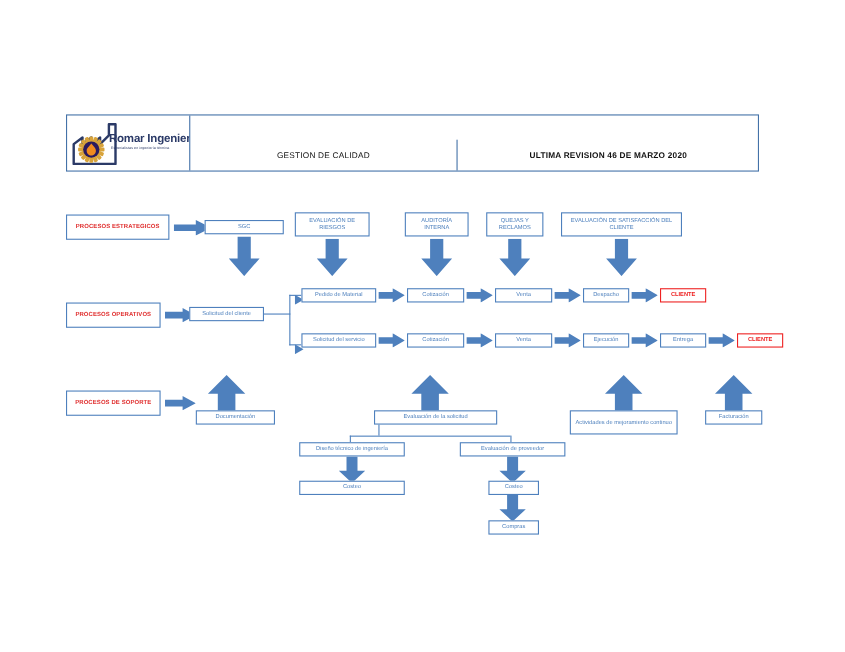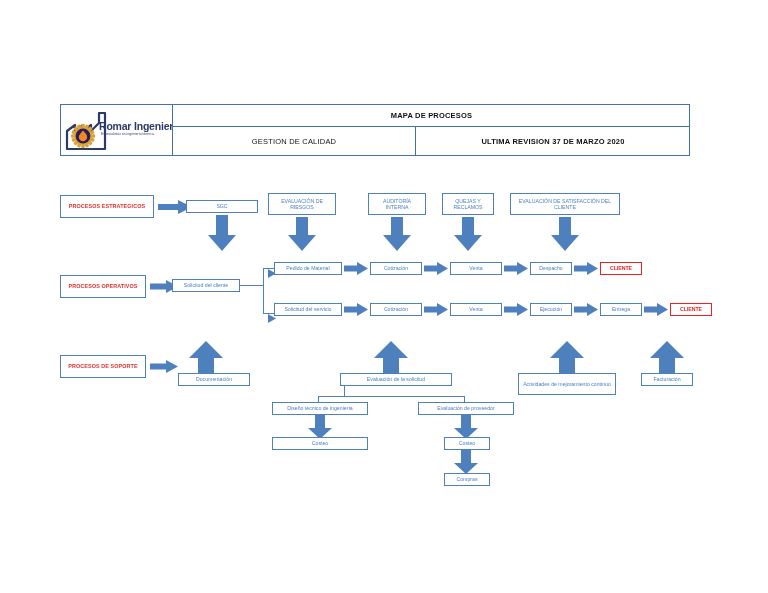--- a/index.html
+++ b/index.html
@@ -124,23 +124,22 @@
             <circle cx="0" cy="0" r="8.4" fill="#d8a33a"></circle>
             <circle cx="0" cy="0" r="7.4" fill="#2b1a5e"></circle>
             <path d="M0,-5.6 C2.6,-2.6 4.2,-1.4 4.2,1 C4.2,3.5 2.2,5.3 0,5.3 C-2.2,5.3 -4.2,3.5 -4.2,1 C-4.2,-1.3 -2.4,-2.3 0,-5.6 Z" fill="#f08a1e"></path>
           </g>
         </svg>
         <div class="logo-name">Romar Ingeniería</div>
         <div class="logo-tag">Especialistas en ingeniería térmica.</div>
       </div>
     </div>
 
-    <div class="hdr-top">MAPA DE PROCESOS</div>
     <div class="hdr-bl">GESTION DE CALIDAD</div>
-    <div class="hdr-br">ULTIMA REVISION 37 DE MARZO 2020</div>
+    <div class="hdr-br">ULTIMA REVISION 46 DE MARZO 2020</div>
   </div>
 
   <div class="box cat" style="left:60px; top:195px; width:94px; height:23px;">PROCESOS ESTRATEGICOS</div>
 
   <div class="arrow" style="left:158px; top:200px;">
     <svg width="34" height="14" viewBox="0 0 34 14">
       <path d="M0,4 L20,4 L20,0 L34,7 L20,14 L20,10 L0,10 Z" fill="#4e80bd"></path>
     </svg>
   </div>
 

